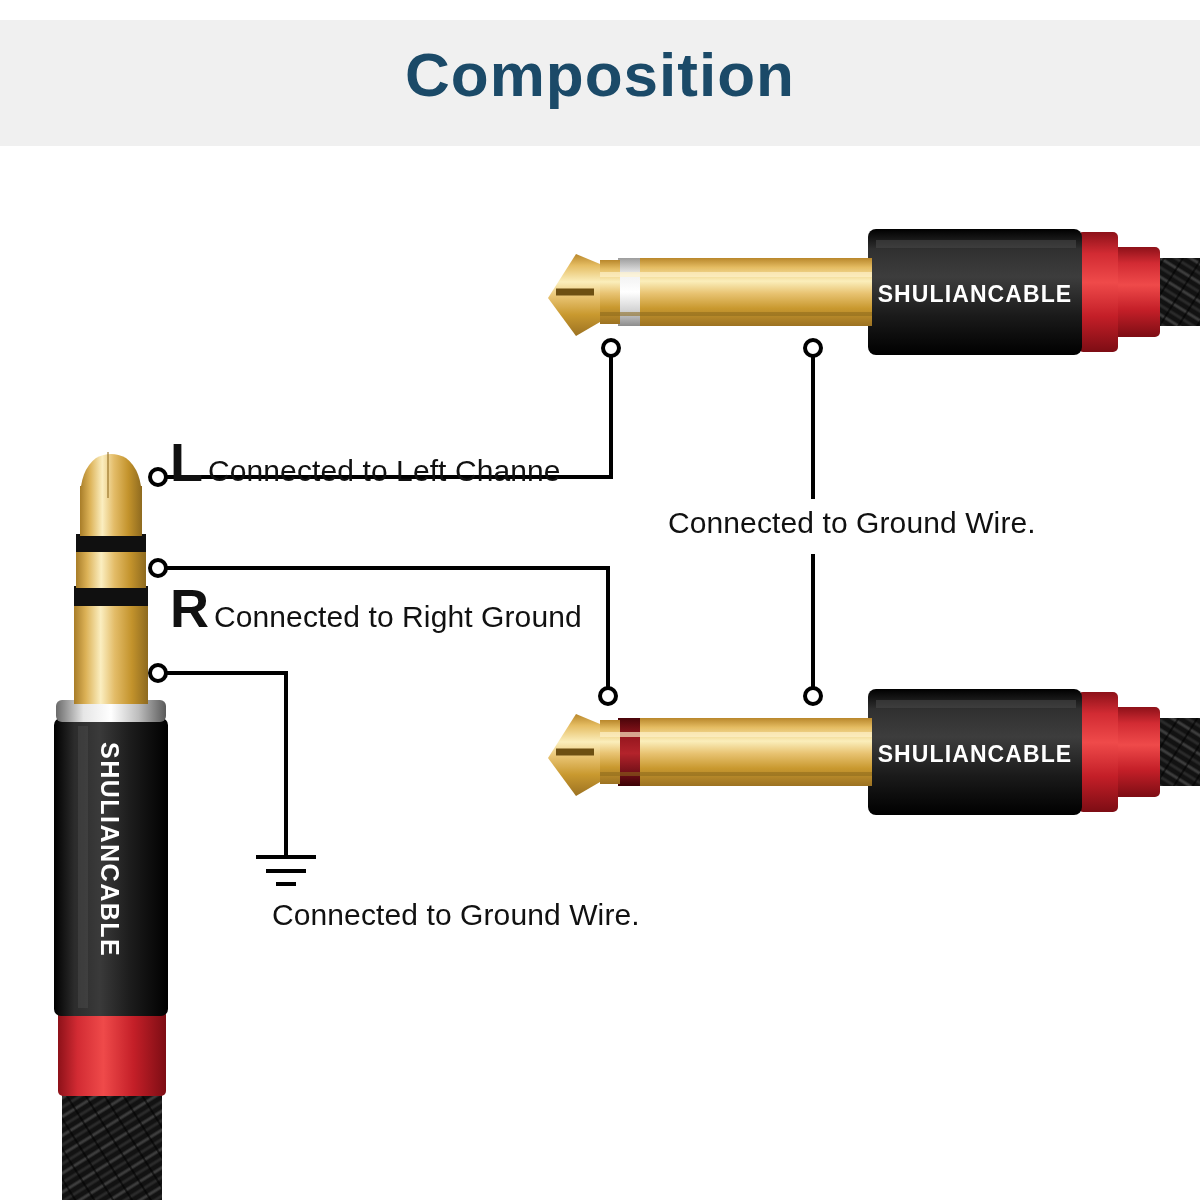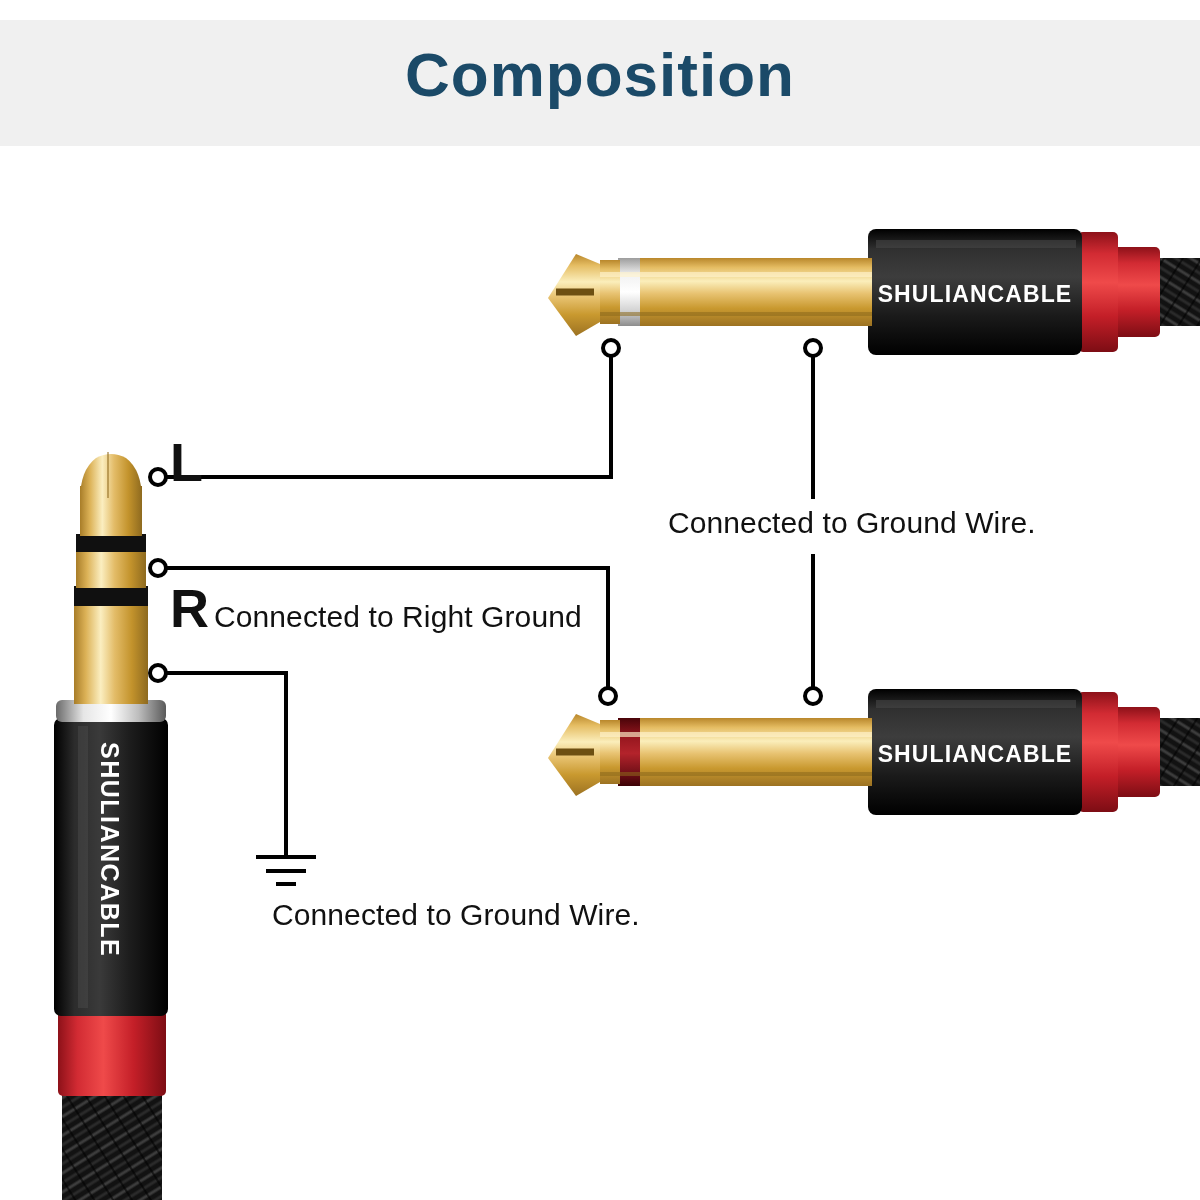--- a/index.html
+++ b/index.html
@@ -222,20 +222,21 @@
       <path d="M256 857 H316"></path>
       <path d="M266 871 H306"></path>
       <path d="M276 884 H296"></path>
     </g>
   </svg>
 
   <div class="vbrand" style="left:124px;top:742px;">SHULIANCABLE</div>
 
   <div class="lbl row" id="lblL">
     <span class="big-letter">L</span>
+    <span class="lbl-txt">Connected to Left Channe</span>
   </div>
 
   <div class="lbl row" id="lblR">
     <span class="big-letter">R</span>
     <span class="lbl-txt">Connected to Right Ground</span>
   </div>
 
   <div class="lbl lbl-txt" id="lblGtop">Connected to Ground Wire.</div>
 
   <div class="lbl lbl-txt" id="lblGbot">Connected to Ground Wire.</div>

